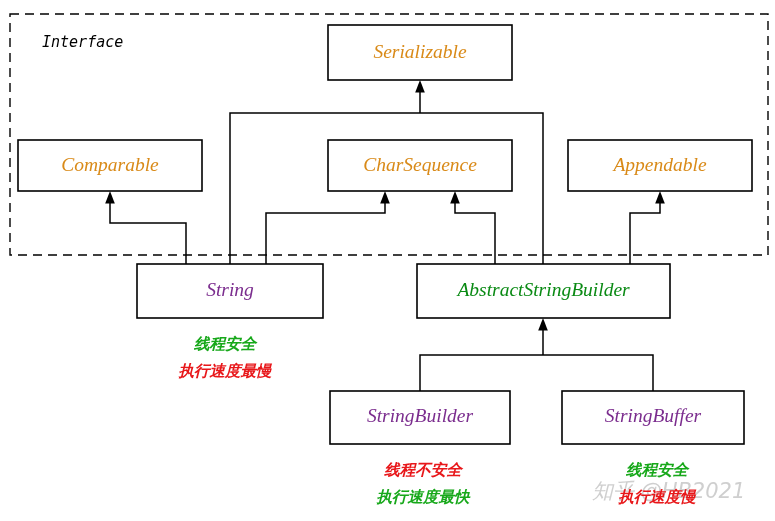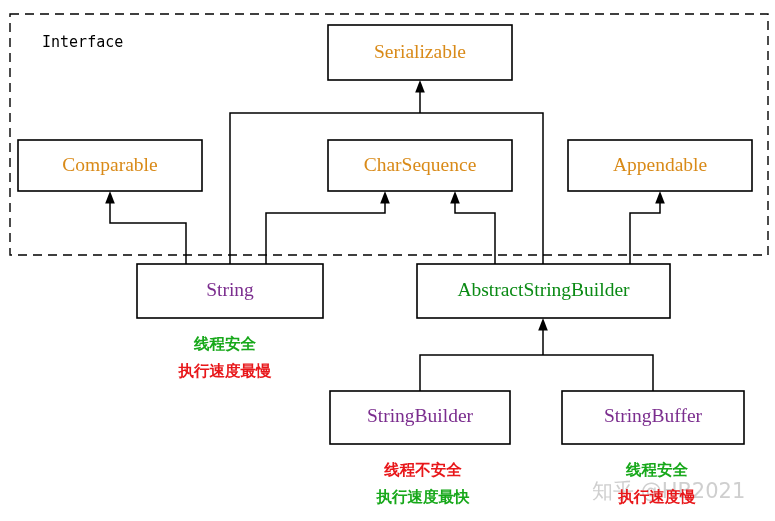--- a/index.html
+++ b/index.html
@@ -12,20 +12,21 @@
     width: 775px;
     height: 521px;
     overflow: hidden;
     font-family: "Liberation Serif", "DejaVu Serif", serif;
     position: relative;
   }
   #diagram-root {
     position: relative;
     width: 673px;
     height: 521px;
+    font-style: italic;
   }
   svg#diagram {
     position: absolute;
     top: 0;
     left: 0;
     width: 775px;
     height: 521px;
     display: block;
   }
   .box-rect {

